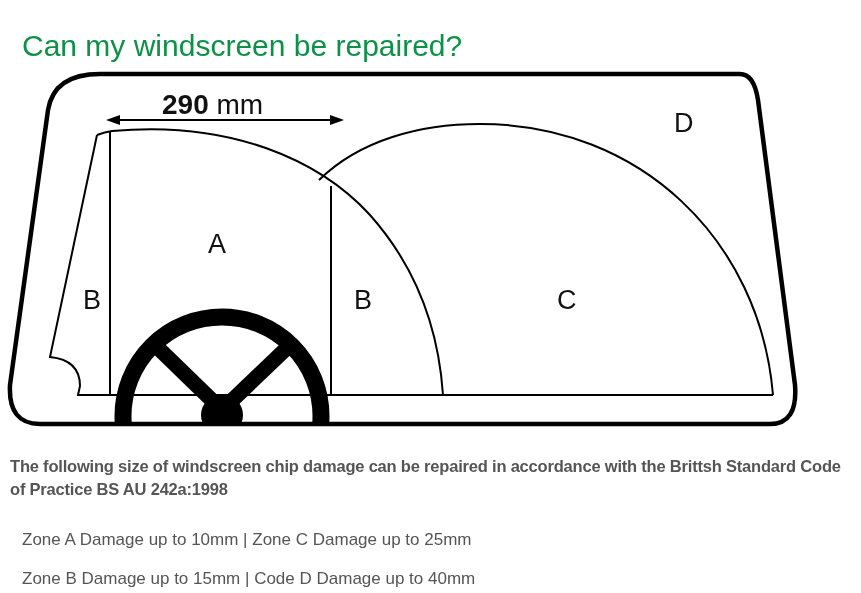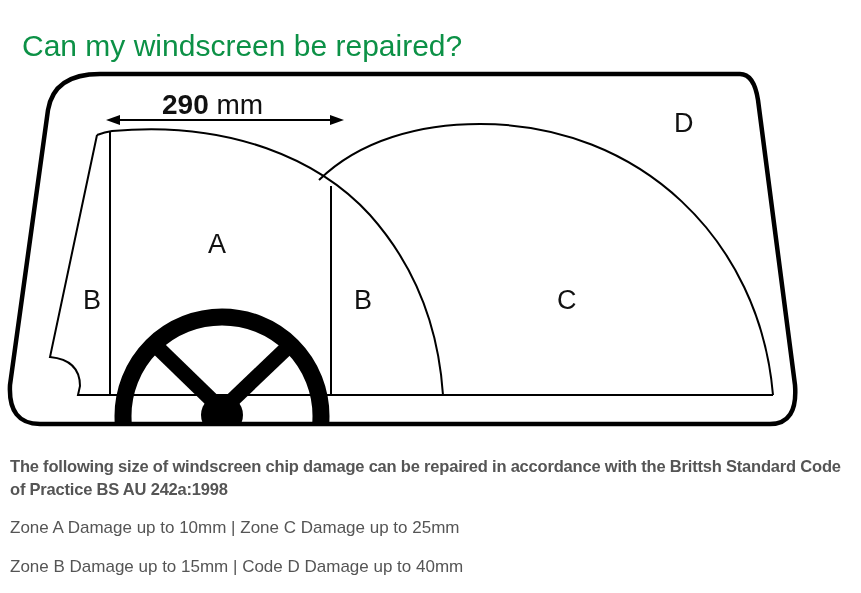--- a/index.html
+++ b/index.html
@@ -10,21 +10,21 @@
     font-size: 30px; line-height: 40px; color: #0c9146;
   }
   .diagram { position: absolute; left: 0; top: 60px; width: 724px; height: 380px; }
   .intro {
     position: absolute; left: 6px; top: 451px; width: 850px; margin: 4px;
     font-family: "Liberation Sans", sans-serif; font-weight: bold;
     font-size: 16.5px; line-height: 23px; color: #555555;
     letter-spacing: -0.2px;
   }
   .zone-line {
-    position: absolute; left: 6px; margin: 4px;
+    position: absolute; left: 6px; margin: 16px;
     font-family: "Liberation Sans", sans-serif; font-size: 17px; line-height: 22px; color: #555555;
   }
   .zone-line.l1 { top: 513px; }
   .zone-line.l2 { top: 552px; }
   .diagram text { font-family: "Liberation Sans", sans-serif; fill: #111111; }
 </style>
 </head>
 <body>
 
 <h1 class="page-title">Can my windscreen be repaired?</h1>

